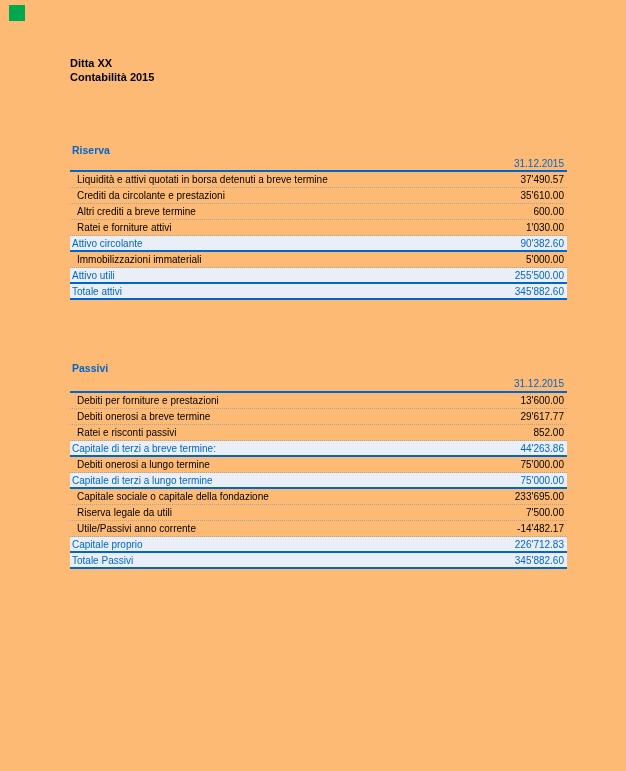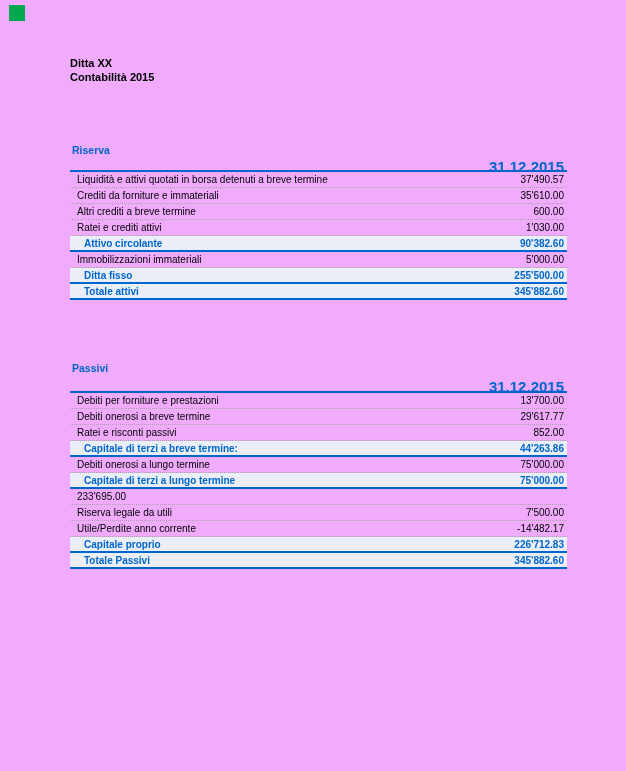--- a/index.html
+++ b/index.html
@@ -1,27 +1,27 @@
 <!DOCTYPE html>
 <html><head>
 <meta charset="utf-8">
 <style>
   html,body{margin:0;padding:0;background:#fff;}
   .page{
-    position:relative;width:626px;height:771px;background:#f0abfc;overflow:hidden;
+    position:relative;width:626px;height:771px;background:#fdba74;overflow:hidden;
     font-family:"Liberation Sans","DejaVu Sans",sans-serif;color:#000;
   }
   .corner-marker{position:absolute;left:9px;top:5px;width:16px;height:16px;background:#00A94F;}
   .doc-title{position:absolute;left:70px;top:57px;font-size:11px;font-weight:bold;line-height:13.5px;color:#000;}
   .section-title{position:absolute;left:72px;font-size:10.5px;font-weight:bold;color:#0066CC;}
-  .date-row{position:absolute;left:70px;width:497px;text-align:right;font-size:15px;font-weight:bold;color:#0066CC;padding-right:3px;box-sizing:border-box;}
+  .date-row{position:absolute;left:70px;width:497px;text-align:right;font-size:10px;font-weight:normal;color:#0066CC;padding-right:3px;box-sizing:border-box;}
   .bs-table{position:absolute;left:70px;width:497px;border-top:2px solid #0066CC;}
   .row{display:flex;justify-content:space-between;align-items:center;height:16px;box-sizing:border-box;
        border-bottom:1px dotted #A6A6A6;padding:0 3px 0 7px;font-size:10px;color:#000;background:transparent;}
-  .row.total{background:#E9EEF7;border-bottom:2px solid #0066CC;font-weight:bold;color:#0066CC;padding-left:14px;}
+  .row.total{background:#E9EEF7;border-bottom:2px solid #0066CC;font-weight:normal;color:#0066CC;padding-left:2px;}
   .lbl{white-space:nowrap;overflow:hidden;}
   .val{white-space:nowrap;text-align:right;}
   #t-attivi{top:170px;}
   #t-passivi{top:391px;}
   #h-attivi{top:144px;}
   #h-passivi{top:362px;}
   #d-attivi{top:158px;}
   #d-passivi{top:378px;}
 </style>
 </head>
@@ -38,56 +38,56 @@
 
   <div class="section-title" id="h-attivi">Riserva</div>
   <div class="date-row" id="d-attivi">31.12.2015</div>
 
   <div class="bs-table" id="t-attivi">
     <div class="row item">
       <span class="lbl">Liquidità e attivi quotati in borsa detenuti a breve termine</span>
       <span class="val">37'490.57</span>
     </div>
     <div class="row item">
-      <span class="lbl">Crediti da forniture e immateriali</span>
+      <span class="lbl">Crediti da circolante e prestazioni</span>
       <span class="val">35'610.00</span>
     </div>
     <div class="row item">
       <span class="lbl">Altri crediti a breve termine</span>
       <span class="val">600.00</span>
     </div>
     <div class="row item">
-      <span class="lbl">Ratei e crediti attivi</span>
+      <span class="lbl">Ratei e forniture attivi</span>
       <span class="val">1'030.00</span>
     </div>
     <div class="row total">
       <span class="lbl">Attivo circolante</span>
       <span class="val">90'382.60</span>
     </div>
     <div class="row item">
       <span class="lbl">Immobilizzazioni immateriali</span>
       <span class="val">5'000.00</span>
     </div>
     <div class="row total">
-      <span class="lbl">Ditta fisso</span>
+      <span class="lbl">Attivo utili</span>
       <span class="val">255'500.00</span>
     </div>
     <div class="row total">
       <span class="lbl">Totale attivi</span>
       <span class="val">345'882.60</span>
     </div>
   </div>
 
   <div class="section-title" id="h-passivi">Passivi</div>
   <div class="date-row" id="d-passivi">31.12.2015</div>
 
   <div class="bs-table" id="t-passivi">
     <div class="row item">
       <span class="lbl">Debiti per forniture e prestazioni</span>
-      <span class="val">13'700.00</span>
+      <span class="val">13'600.00</span>
     </div>
     <div class="row item">
       <span class="lbl">Debiti onerosi a breve termine</span>
       <span class="val">29'617.77</span>
     </div>
     <div class="row item">
       <span class="lbl">Ratei e risconti passivi</span>
       <span class="val">852.00</span>
     </div>
     <div class="row total">
@@ -96,28 +96,29 @@
     </div>
     <div class="row item">
       <span class="lbl">Debiti onerosi a lungo termine</span>
       <span class="val">75'000.00</span>
     </div>
     <div class="row total">
       <span class="lbl">Capitale di terzi a lungo termine</span>
       <span class="val">75'000.00</span>
     </div>
     <div class="row item">
+      <span class="lbl">Capitale sociale o capitale della fondazione</span>
       <span class="val">233'695.00</span>
     </div>
     <div class="row item">
       <span class="lbl">Riserva legale da utili</span>
       <span class="val">7'500.00</span>
     </div>
     <div class="row item">
-      <span class="lbl">Utile/Perdite anno corrente</span>
+      <span class="lbl">Utile/Passivi anno corrente</span>
       <span class="val">-14'482.17</span>
     </div>
     <div class="row total">
       <span class="lbl">Capitale proprio</span>
       <span class="val">226'712.83</span>
     </div>
     <div class="row total">
       <span class="lbl">Totale Passivi</span>
       <span class="val">345'882.60</span>
     </div>

